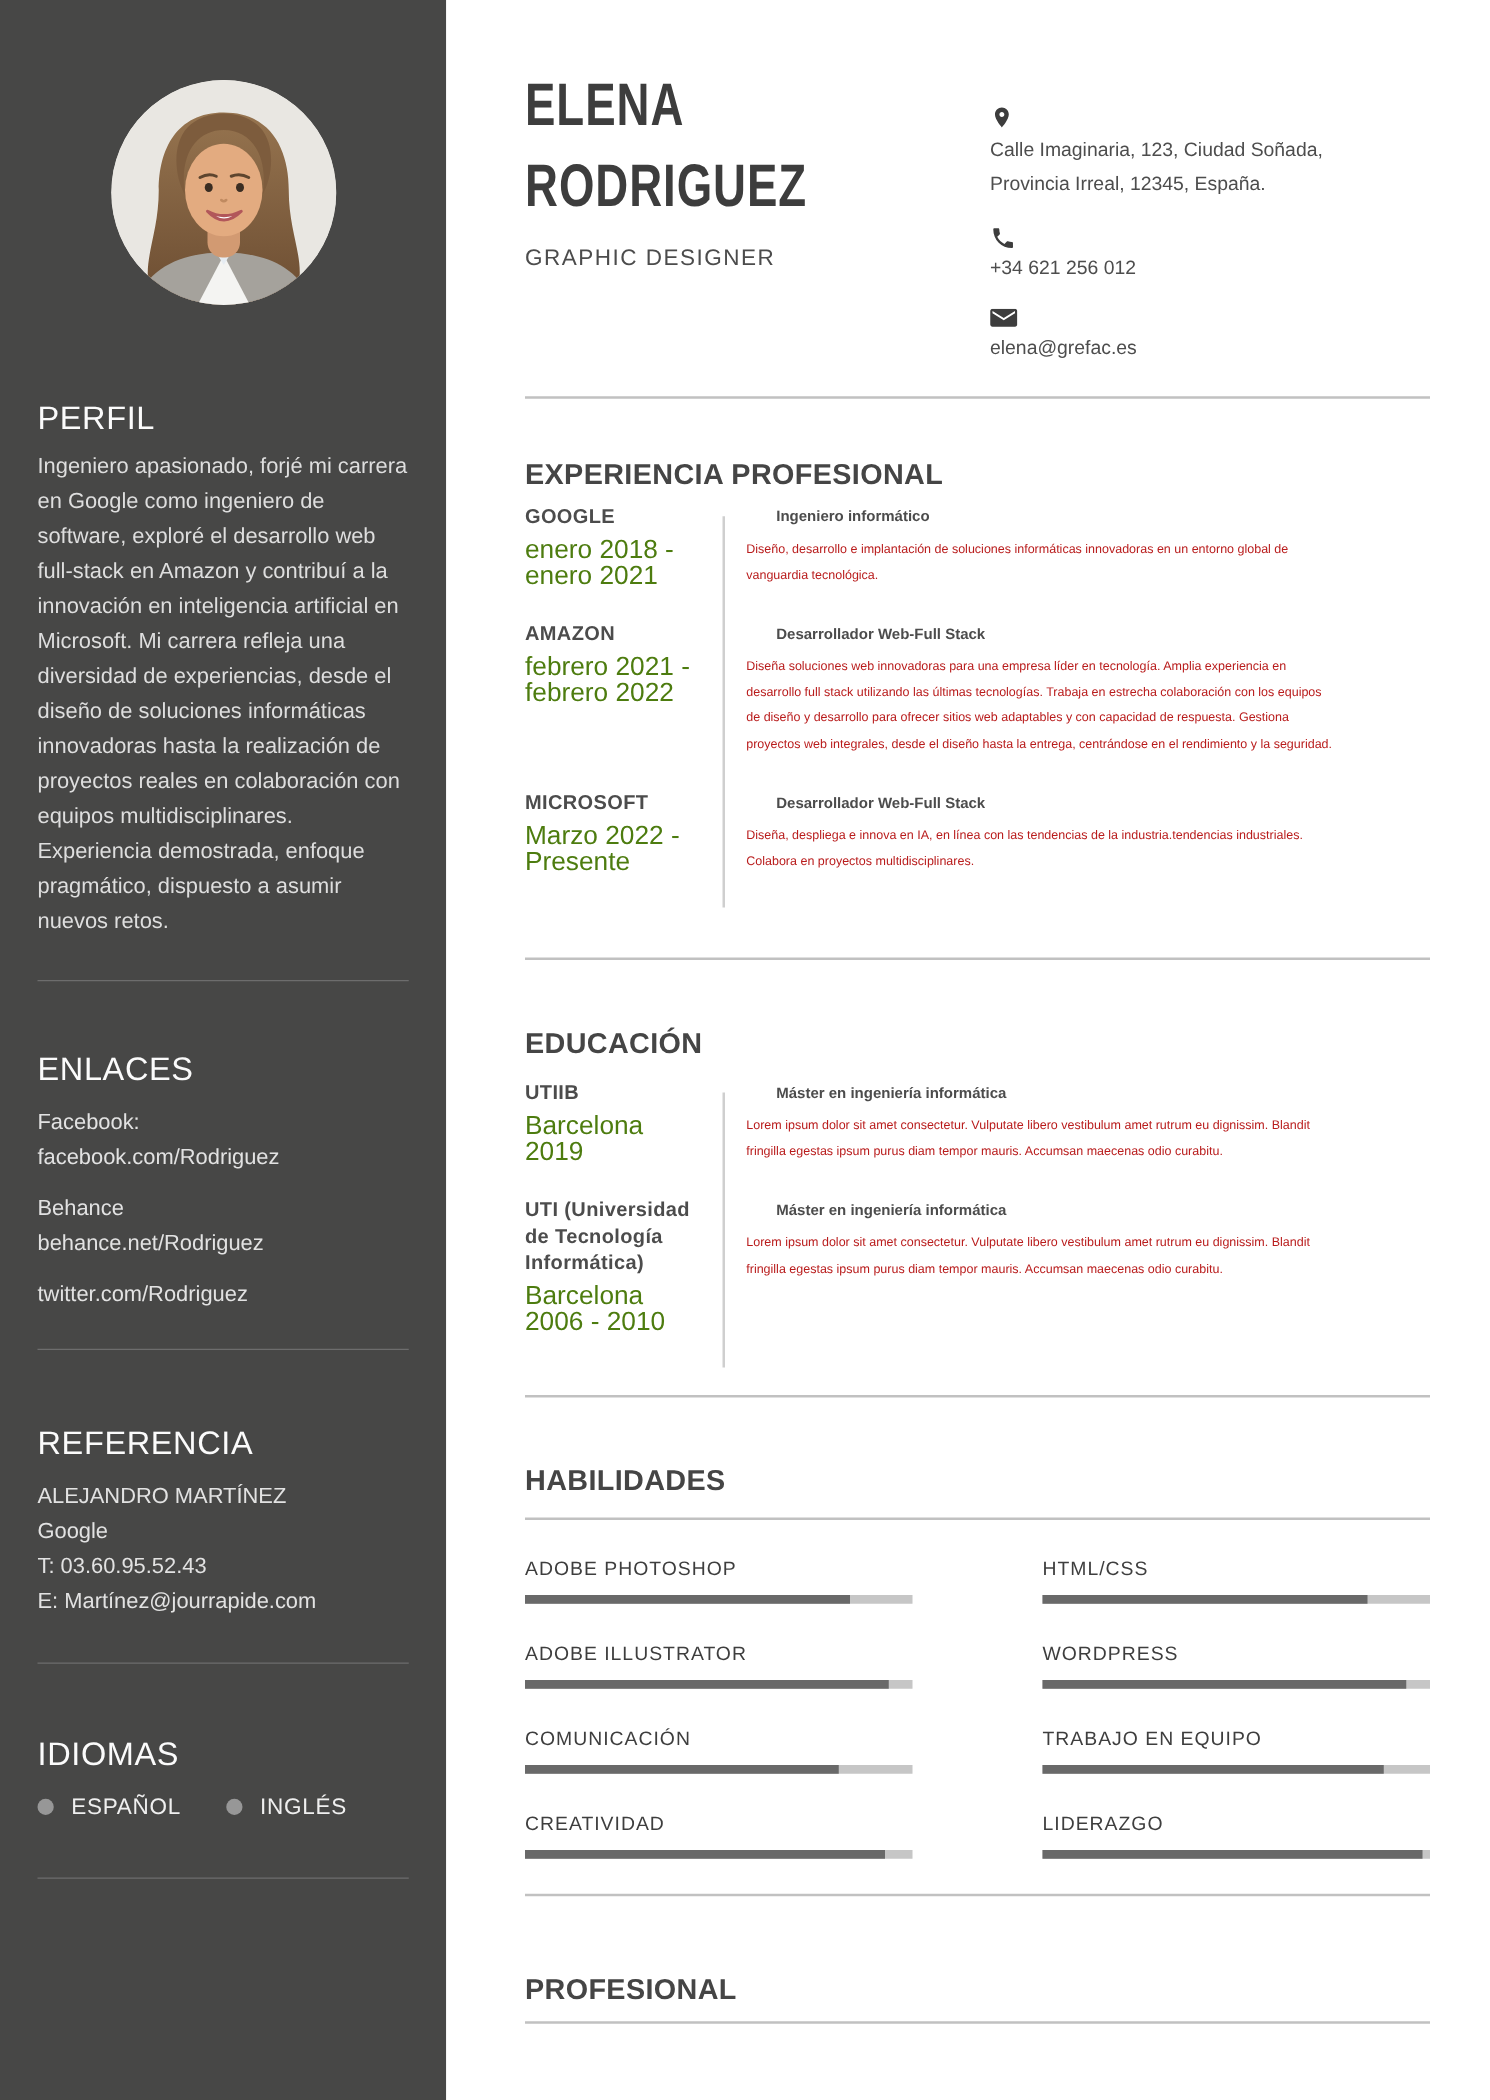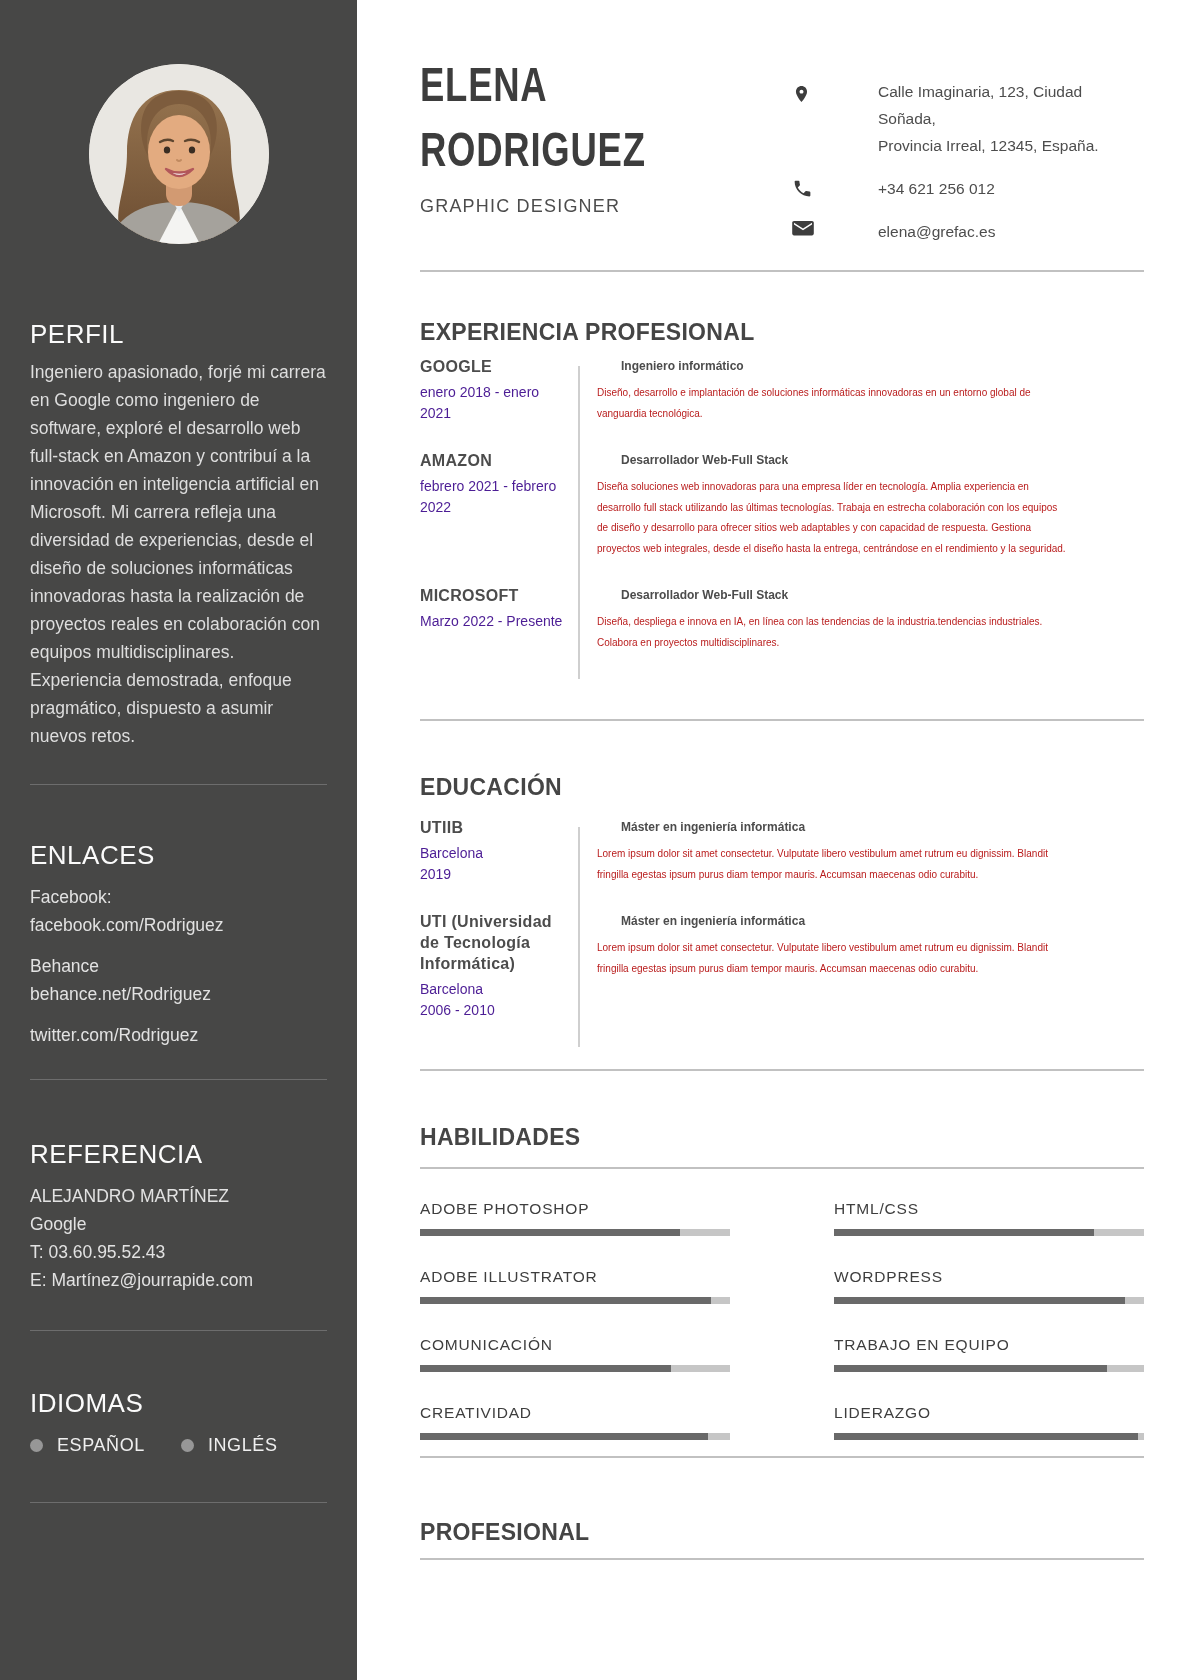--- a/index.html
+++ b/index.html
@@ -22,37 +22,37 @@
   .gray-dot { width:13px; height:13px; border-radius:50%; background:#979797; flex-shrink:0; }
   .lang-label { font-size:18px; letter-spacing:0.6px; color:#efefef; }
 
   
   .main { flex:1; background:#ffffff; padding:0 48px 0 63px; }
   .header-row { display:flex; justify-content:space-between; margin-top:52px; }
   .name-line { font-size:48px; font-weight:700; color:#3d3d3d; line-height:65px; letter-spacing:1px;
                transform:scaleX(0.76); transform-origin:left top; white-space:nowrap; }
   .role { font-size:18px; letter-spacing:1.2px; color:#4c4c4c; margin-top:14px; }
   .contact { width:352px; margin-top:26px; flex-shrink:0; }
-  .c-row { display:flex; margin-bottom:16px; }
+  .c-row { display:flex; margin-bottom:16px;flex-direction:column; }
   .c-icon { width:24px; flex-shrink:0; margin-right:62px; color:#3d3d3d; padding-top:3px; }
   .c-icon svg { display:block; }
   .c-text { font-size:15.5px; line-height:27px; color:#4d4d4d; }
 
   .rule { height:2px; background:#c1c1c1; border:none; }
   .rule-header { margin-top:9px; }
 
   .section-title { font-size:23px; font-weight:700; letter-spacing:0.3px; color:#454545; line-height:28px; }
 
   
   .timeline { position:relative; margin-top:10px; }
   .timeline::before { content:""; position:absolute; left:158px; top:10px; bottom:0; width:2px; background:#cfcfcf; }
   .t-entry { display:grid; grid-template-columns:153px 24px 1fr; margin-bottom:26px; }
   .t-dot { width:13px; height:13px; border-radius:50%; background:#a1a1a1; margin-top:4px; position:relative; }
   .t-company { font-size:16px; font-weight:700; color:#4c4c4c; line-height:21px; letter-spacing:0.3px; }
-  .t-period { font-size:14px; color:#4c1d95; line-height:21px; margin-top:5px; }
+  .t-period { font-size:21px; color:#4d7c0f; line-height:21px; margin-top:5px; }
   .t-right { max-width:470px; }
   .t-role { font-size:12px; font-weight:700; color:#4c4c4c; line-height:21px;margin-left:24px; }
   .t-desc { font-size:10px; color:#b91c1c; line-height:20.5px; margin-top:6px; }
   .tl-exp { padding-bottom:26px; }
   .tl-edu { padding-bottom:26px; }
 
   .mt-title-exp { margin-top:46px; }
   .rule-after-exp { margin-top:40px; }
   .mt-title-edu { margin-top:52px; }
   .timeline-edu { margin-top:16px; }
@@ -316,21 +316,21 @@
           <div class="bar">
               <span class="bar-fill" style="width: 94%;"></span>
             </div>
         </div>
         <div class="skill">
           <div class="skill-name">TRABAJO EN EQUIPO</div>
           <div class="bar">
               <span class="bar-fill" style="width: 88%;"></span>
             </div>
         </div>
-        <div class="skill" style="margin-bottom:0;">
+        <div class="skill" style="margin-bottom:12px;">
           <div class="skill-name">LIDERAZGO</div>
           <div class="bar">
               <span class="bar-fill" style="width: 98%;"></span>
             </div>
         </div>
       </div>
     </div>
 
     <hr class="rule rule-after-skills">
 

